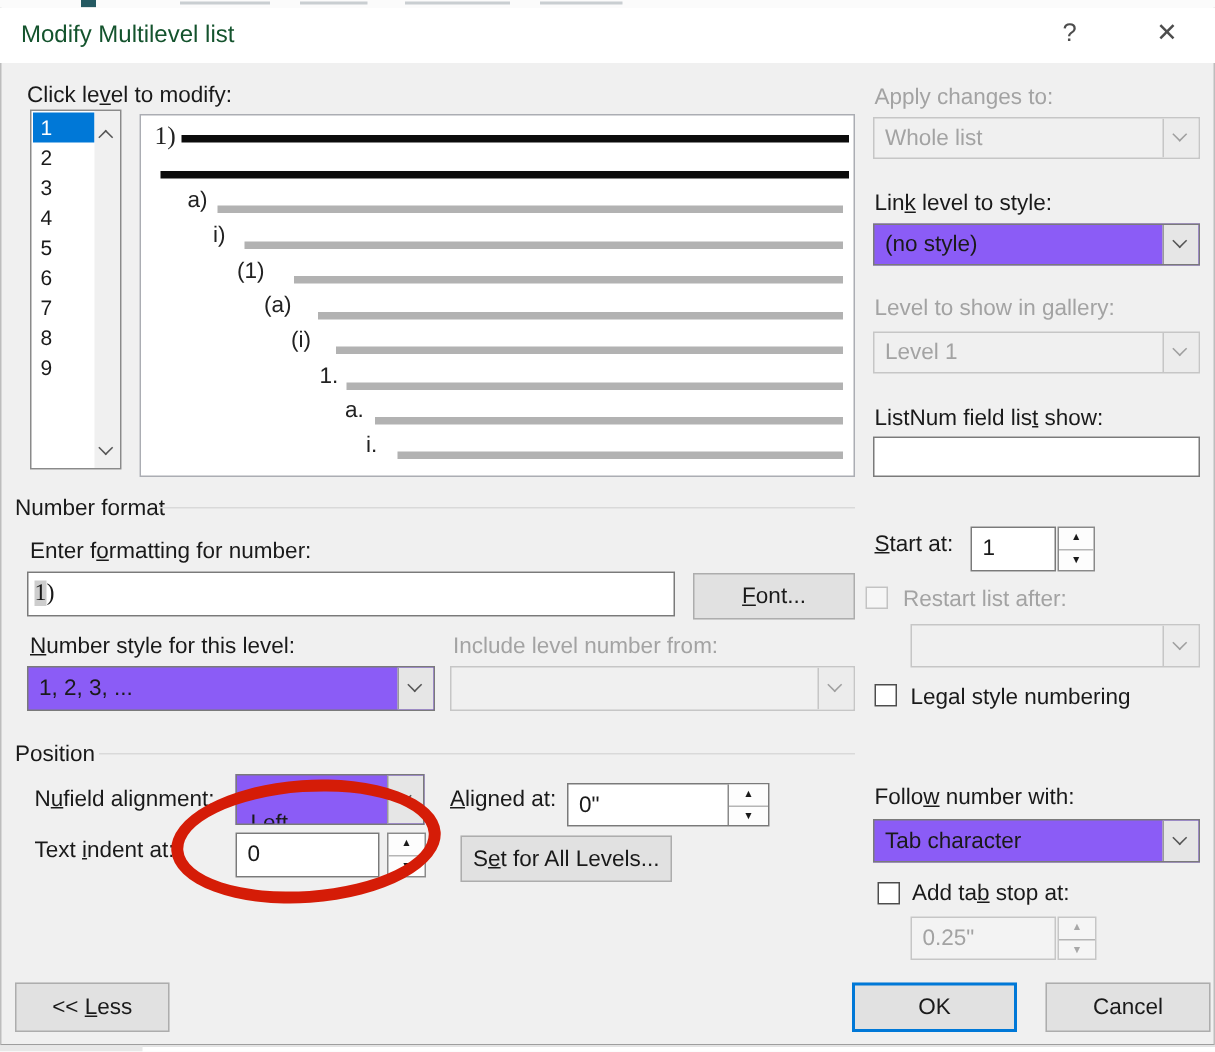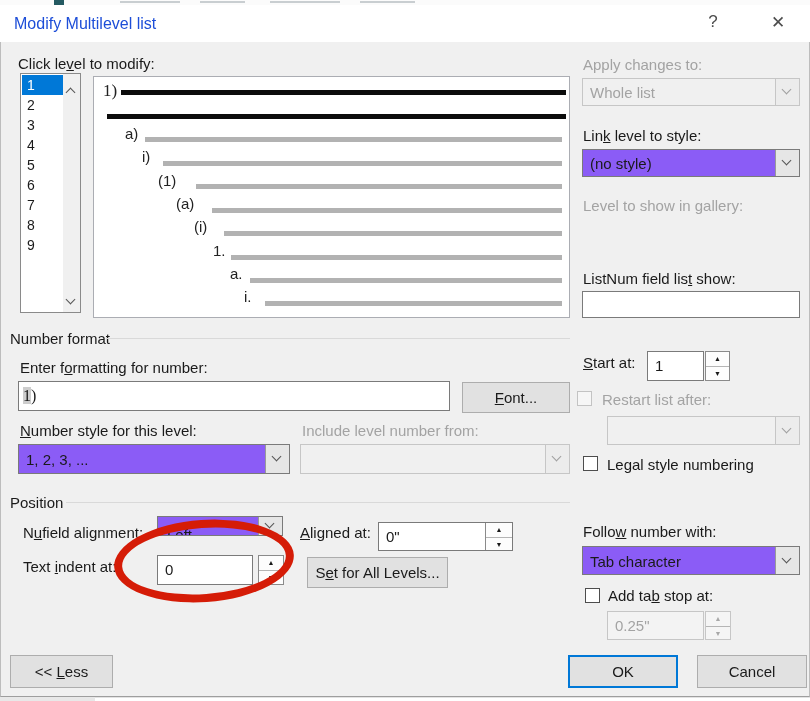--- a/index.html
+++ b/index.html
@@ -12,21 +12,21 @@
   .sliver-mark { position:absolute; background:#c9ced1; height:2px; top:1px; }
   .sliver-teal { position:absolute; left:54px; top:0; width:10px; height:5px; background:#255a62; }
   .sliver-right { position:absolute; right:0; top:6px; width:4px; height:16px; background:#3c4b55; }
   .sliver-bottom { position:absolute; left:0; top:697px; width:810px; height:4px; background:#ffffff; border-top:1px solid #e3e3e3; }
   .sliver-bottom-left { position:absolute; left:0; top:697px; width:95px; height:4px; background:#e8e8e8; }
 
   
   .dialog { position:absolute; left:0; top:5px; width:810px; height:692px; background:#f0f0f0;
             border-left:1px solid #bdbdbd; border-right:1px solid #bdbdbd; border-bottom:1px solid #9e9e9e; }
   .titlebar { position:absolute; left:0; top:5px; width:810px; height:37px; background:#ffffff; }
-  .title { position:absolute; left:14px; top:15px; font-size:16px; color:#1d4ed8; }
+  .title { position:absolute; left:14px; top:15px; font-size:16px; color:#14532d; }
   .tb-btn { position:absolute; top:12px; width:30px; height:24px; text-align:center; font-size:17px; color:#4d4d4d; cursor:default; }
 
   .lbl { position:absolute; font-size:15px; color:#1a1a1a; white-space:nowrap; }
   .lbl.dis { color:#a3a3a3; }
   .k { text-decoration:underline; }
   .grp { position:absolute; font-size:15px; color:#1a1a1a; }
   .hline { position:absolute; height:1px; background:#d9d9d9; }
 
   
   .listbox { position:absolute; left:20px; top:73px; width:61px; height:240px; background:#fff; border:1px solid #8a8a8a; }
@@ -159,20 +159,26 @@
   <div class="combo" style="left:582px;top:149px;width:218px;height:28px;">
     <span class="cval">(no style)</span>
     <span class="carrow">
         <i class="chev down"></i>
       </span>
   </div>
 
   <div class="lbl dis" style="left:583px;top:197px;">
     <span>Level to show in gallery:</span><span class="k"></span><span></span>
   </div>
+  <div class="combo cdis" style="left:582px;top:221px;width:218px;height:28px;">
+    <span class="cval">Level 1</span>
+    <span class="carrow">
+        <i class="chev down"></i>
+      </span>
+  </div>
 
   <div class="lbl" style="left:583px;top:270px;">
     <span>ListNum field lis</span><span class="k">t</span><span> show:</span>
   </div>
   <div class="input" style="left:582px;top:291px;width:218px;height:27px;line-height:25px;"></div>
 
   <div class="grp" style="left:10px;top:330px;">Number format</div>
   <div class="hline" style="left:106px;top:338px;width:464px;"></div>
 
   <div class="lbl" style="left:20px;top:359px;">
@@ -229,21 +235,21 @@
   <div class="lbl" style="left:607px;top:456px;">
     <span>Legal style numbering</span><span class="k"></span><span></span>
   </div>
 
   <div class="grp" style="left:10px;top:494px;">Position</div>
   <div class="hline" style="left:66px;top:502px;width:504px;"></div>
 
   <div class="lbl" style="left:23px;top:524px;">
     <span>N</span><span class="k">u</span><span>field alignment:</span>
   </div>
-  <div class="combo" style="left:157px;top:516px;width:126px;height:20px;">
+  <div class="combo" style="left:157px;top:516px;width:126px;height:34px;">
     <span class="cval-clip">Left</span>
     <span class="carrow">
         <i class="chev down"></i>
       </span>
   </div>
 
   <div class="lbl" style="left:300px;top:524px;">
     <span></span><span class="k">A</span><span>ligned at:</span>
   </div>
   <div class="input" style="left:378px;top:522px;width:135px;height:29px;line-height:27px;">0"</div>

